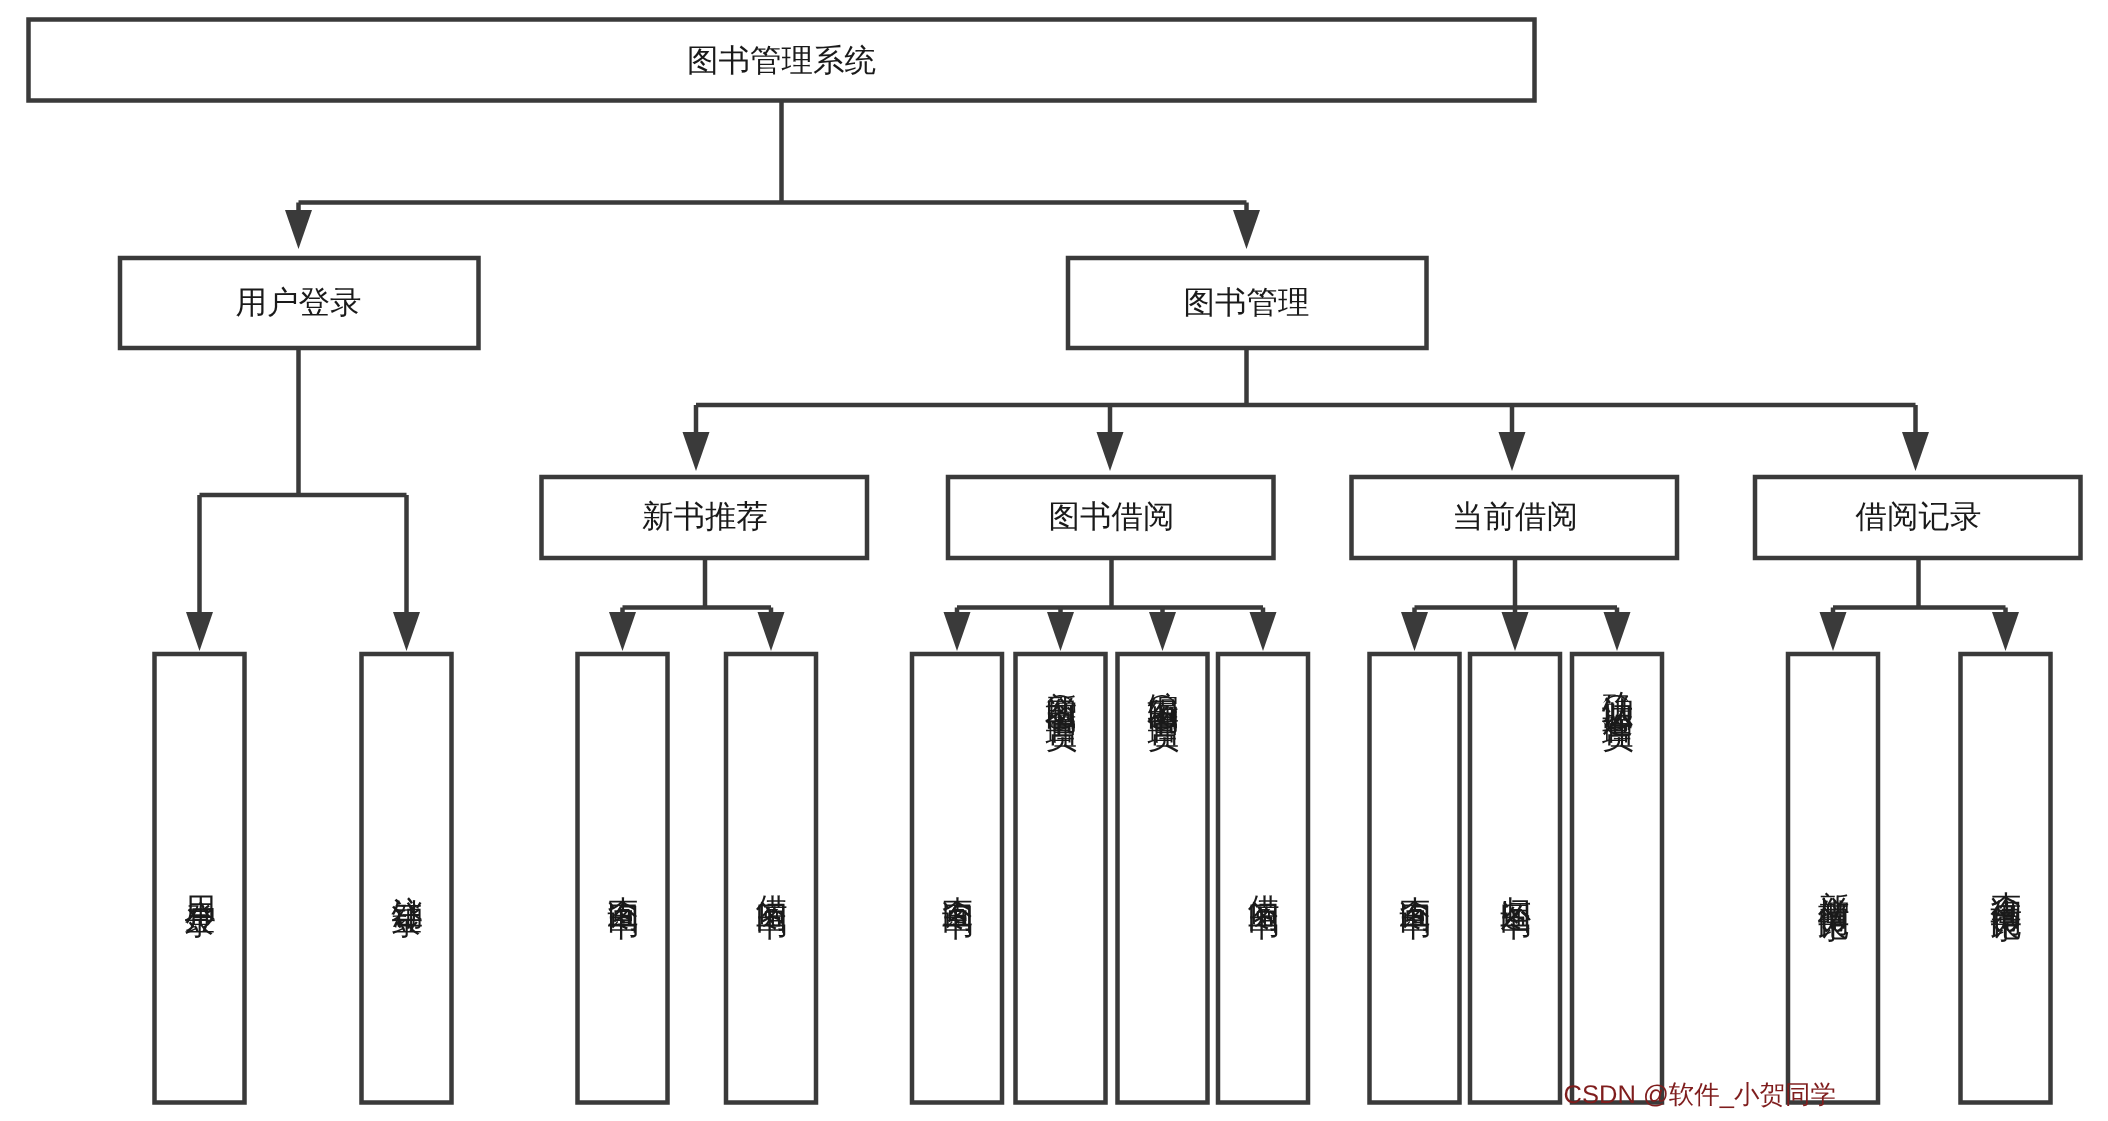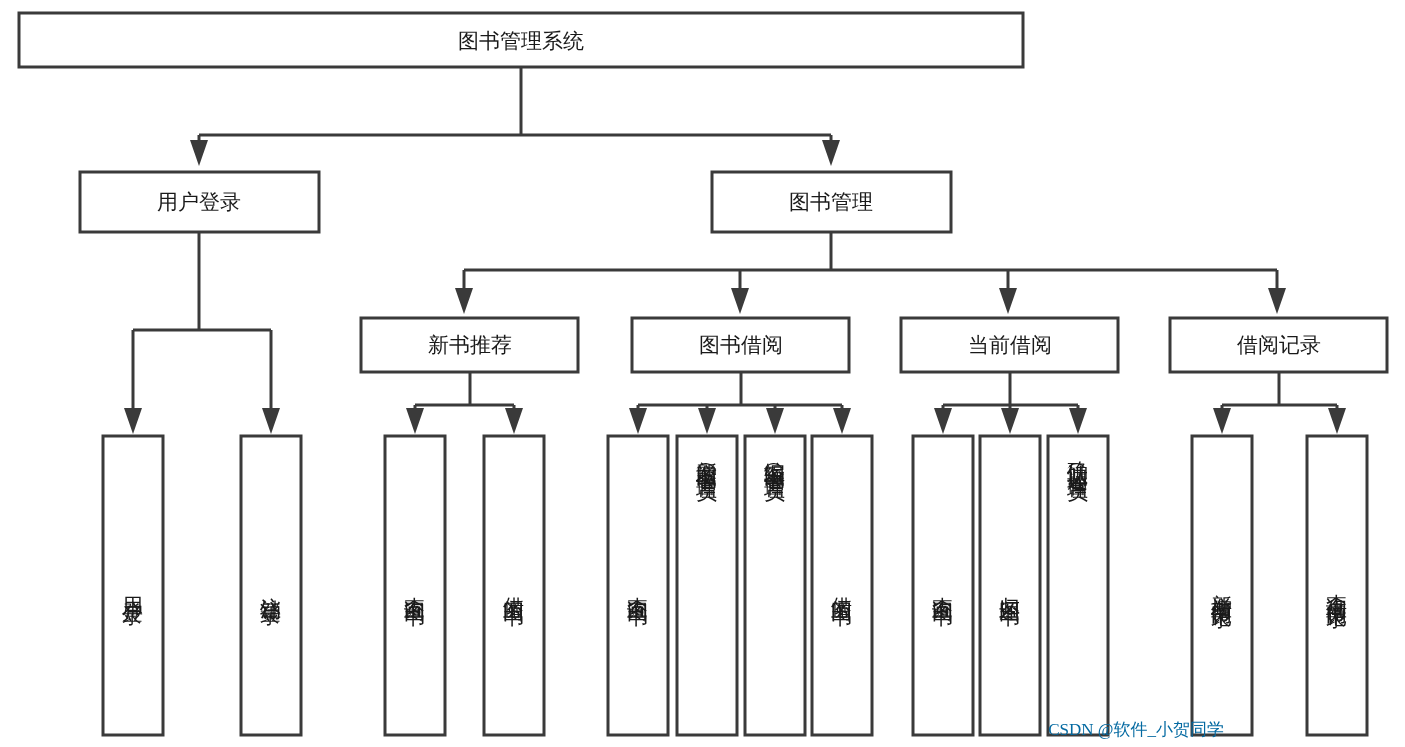--- a/index.html
+++ b/index.html
@@ -60,23 +60,23 @@
     color: #1a1a1a;
     letter-spacing: 3px;
     line-height: 1;
     white-space: nowrap;
     pointer-events: none;
   }
   .watermark {
     position: absolute;
     right: 10px;
     bottom: 6px;
-    font-family: Liberation Serif, serif;
+    font-family: Liberation Sans, sans-serif;
     font-size: 17px;
-    color: #0369a1;
+    color: #7f1d1d;
     white-space: nowrap;
     user-select: none;
   }
 </style>
 </head>
 <body>
 
 <div id="diagram-root">
 
   <svg class="flowchart" viewBox="0 0 1405 747" xmlns="http://www.w3.org/2000/svg">

